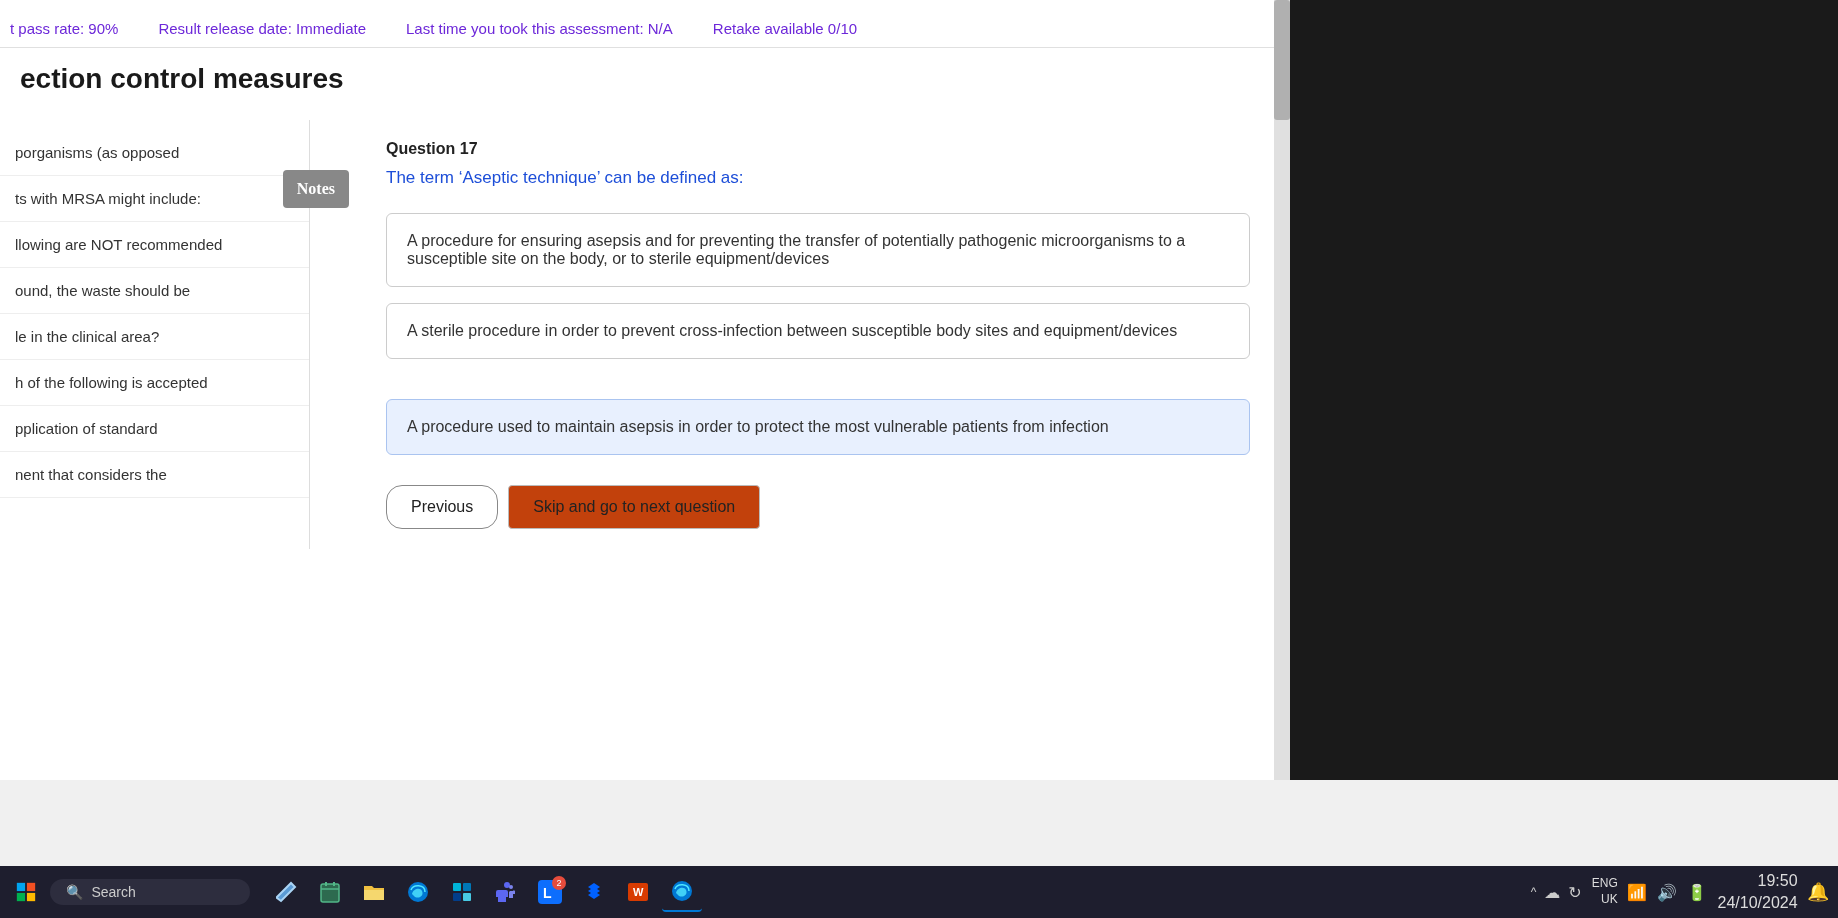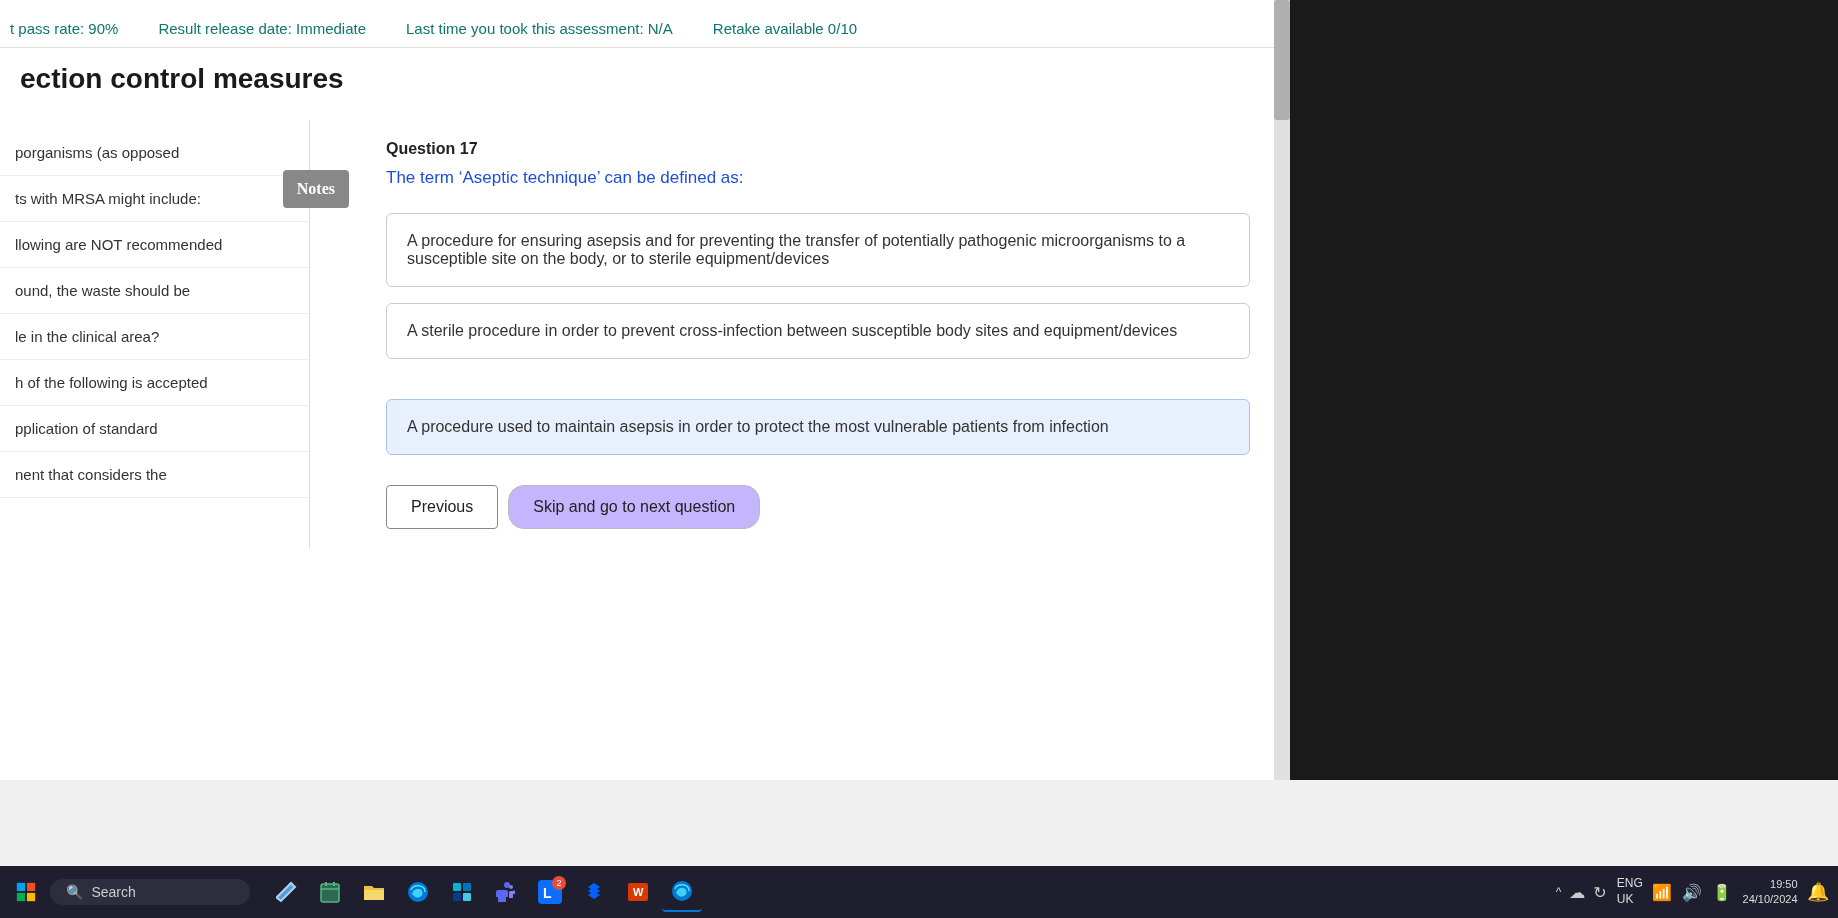--- a/index.html
+++ b/index.html
@@ -27,21 +27,21 @@
     .meta-bar {
       padding: 20px 20px 10px 10px;
       font-size: 15px;
       color: #333;
       display: flex;
       gap: 40px;
       border-bottom: 1px solid #e0e0e0;
     }
 
     .meta-item {
-      color: #0f766e;
+      color: #6d28d9;
     }
 
     
     .page-title {
       font-size: 28px;
       font-weight: bold;
       color: #1a1a1a;
       padding: 15px 20px;
     }
 
@@ -139,31 +139,31 @@
       margin-top: 30px;
     }
 
     .btn-previous {
       background: #fff;
       border: 1.5px solid #888;
       color: #222;
       padding: 12px 24px;
       font-size: 16px;
       cursor: pointer;
-      border-radius: 4px;
+      border-radius: 16px;
     }
 
     .btn-skip {
-      background: #c4b5fd;
+      background: #c2410c;
       border: 1.5px solid #bbb;
       color: #222;
       padding: 12px 24px;
       font-size: 16px;
       cursor: pointer;
-      border-radius: 16px;
+      border-radius: 4px;
     }
 
     
     .scrollbar {
       position: absolute;
       right: 0;
       top: 0;
       width: 16px;
       height: 780px;
       background: #e0e0e0;
@@ -277,27 +277,27 @@
       display: flex;
       align-items: center;
       gap: 8px;
       color: #ccc;
       font-size: 16px;
     }
 
     .clock-area {
       text-align: right;
       color: #ddd;
-      font-size: 11px;
+      font-size: 16px;
       line-height: 1.4;
       cursor: pointer;
     }
 
     .lang-area {
-      text-align: left;
+      text-align: right;
       color: #ddd;
       font-size: 12px;
       line-height: 1.3;
     }
 
     .notification-bell {
       color: #ddd;
       font-size: 18px;
       cursor: pointer;
     }

